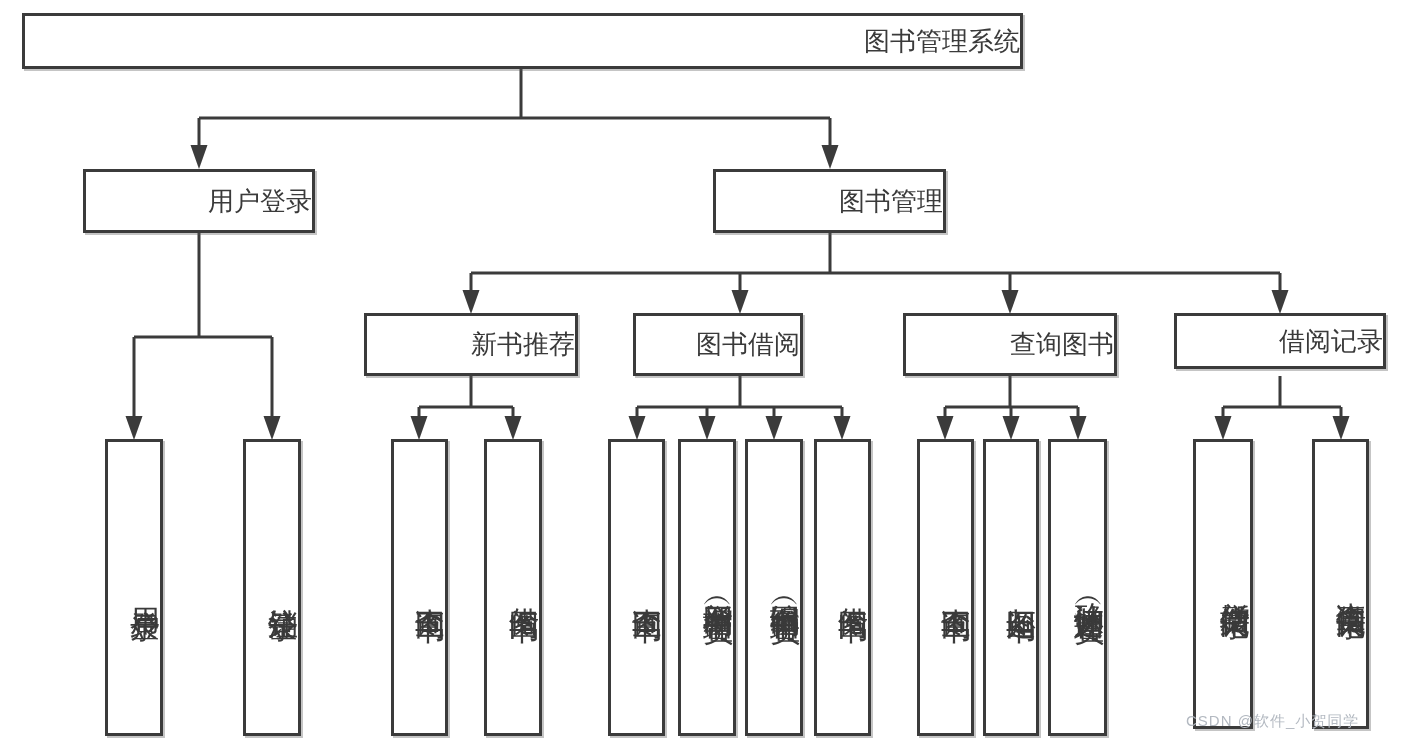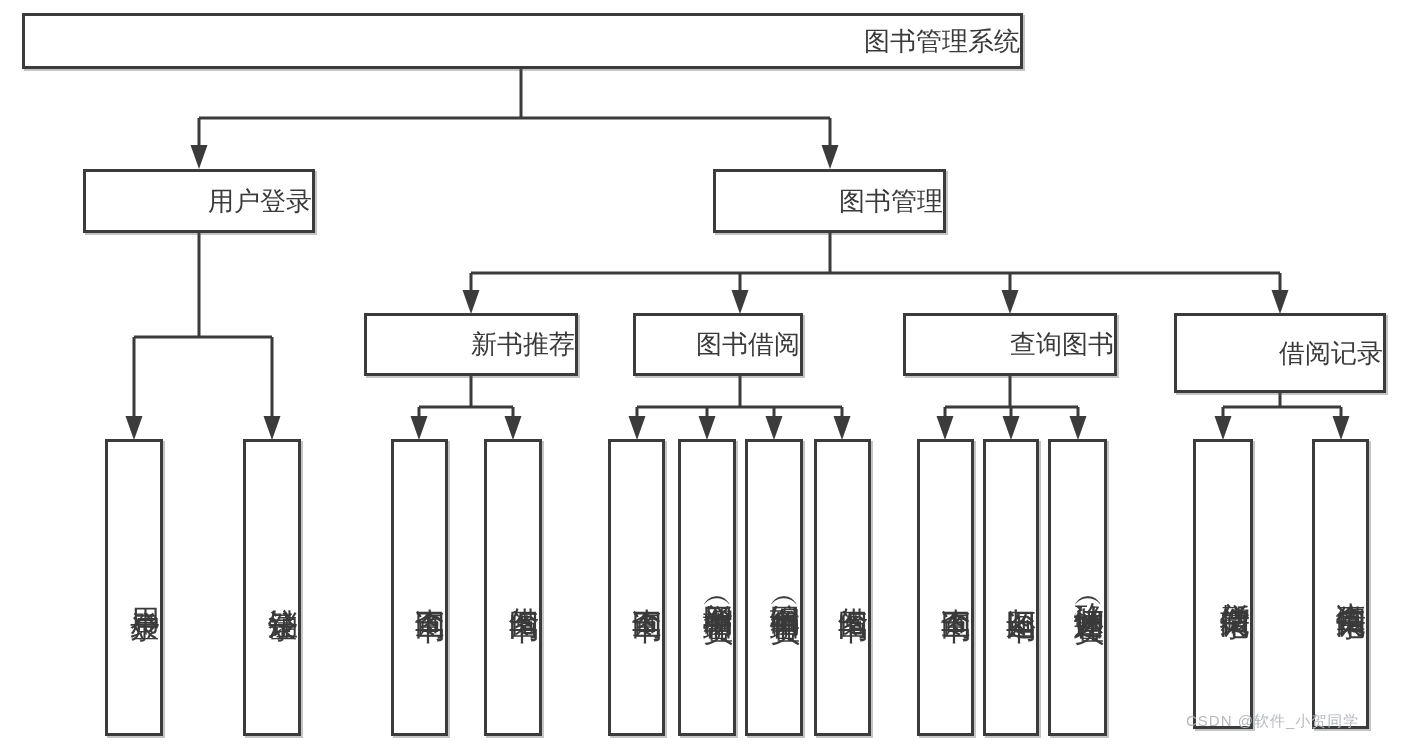--- a/index.html
+++ b/index.html
@@ -38,21 +38,21 @@
   }
   
   .n-root{left:22px;top:13px;width:1001px;height:56px;}
   
   .n-userlogin{left:83px;top:169px;width:232px;height:64px;}
   .n-bookmgmt{left:713px;top:169px;width:233px;height:64px;}
   
   .n-newbooks{left:364px;top:313px;width:214px;height:63px;}
   .n-bookborrow{left:633px;top:313px;width:170px;height:63px;}
   .n-currentborrow{left:903px;top:313px;width:214px;height:63px;}
-  .n-borrowrecords{left:1174px;top:313px;width:212px;height:80px;}
+  .n-borrowrecords{left:1174px;top:313px;width:212px;height:56px;}
   
   .col{top:439px;height:297px;width:58px;}
   .c-a1{left:105px;}
   .c-a2{left:243px;}
   .c-b1{left:391px;width:57px;}
   .c-b2{left:484px;}
   .c-c1{left:608px;width:57px;}
   .c-c2{left:678px;}
   .c-c3{left:745px;}
   .c-c4{left:814px;width:57px;}

